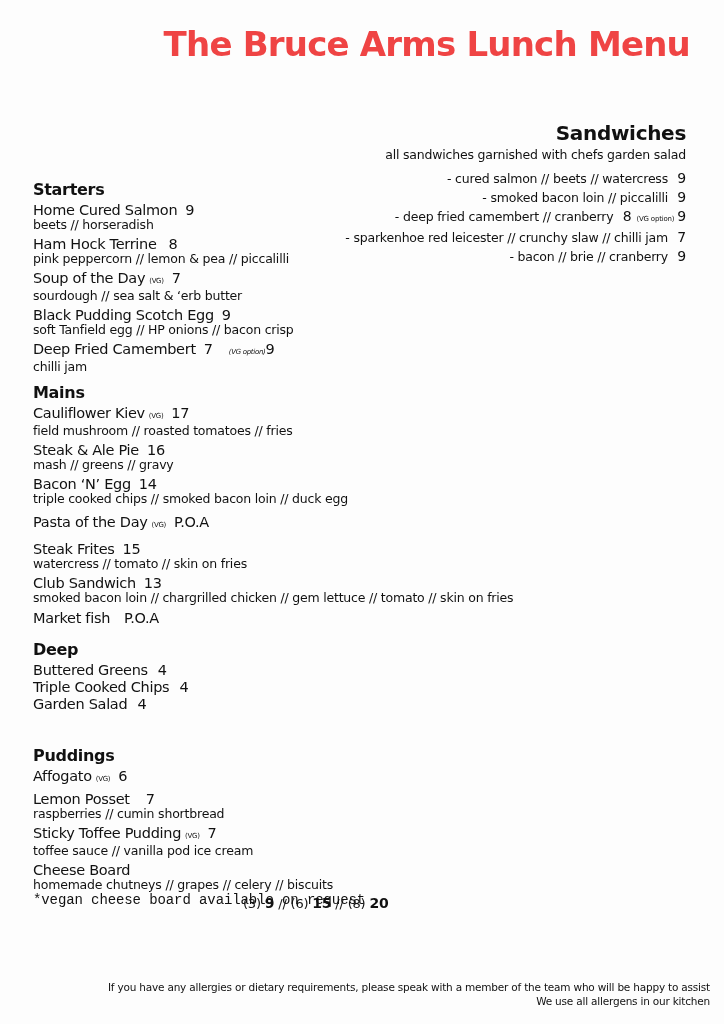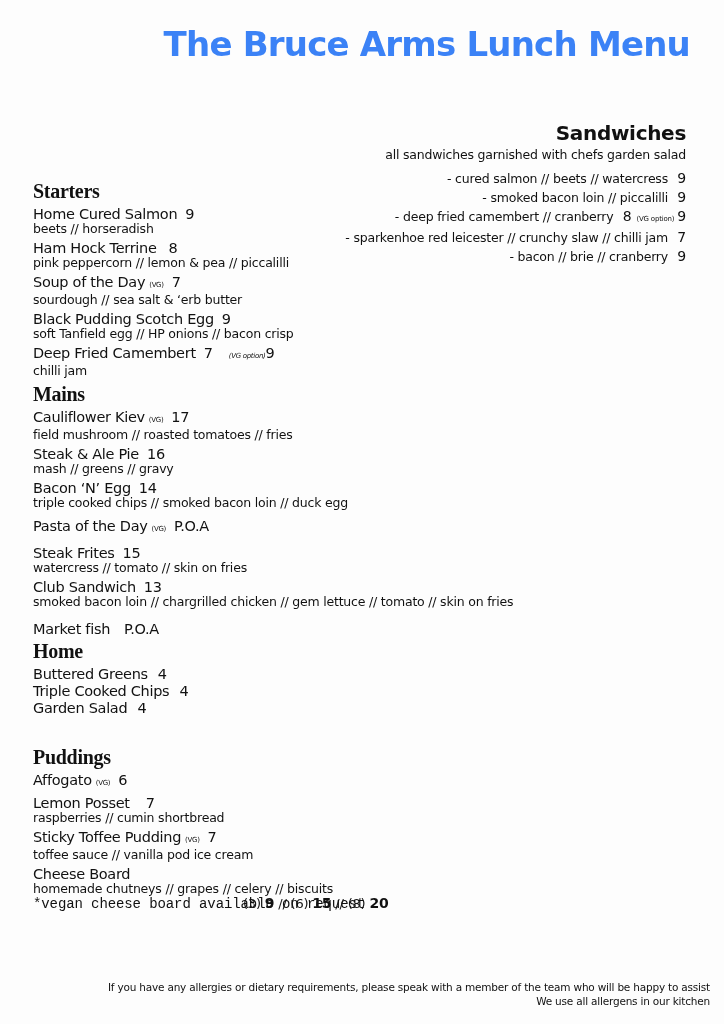--- a/index.html
+++ b/index.html
@@ -2,34 +2,34 @@
 <html><head>
   <meta charset="utf-8">
   <style>
     html, body { margin: 0; padding: 0; }
     body {
       width: 724px; height: 1024px; background: #fdfdfd; color: #111;
       font-family: "DejaVu Sans", sans-serif; position: relative; overflow: hidden;
     }
     .title {
       position: absolute; right: 34px; top: 24px;
-      font-size: 34px; font-weight: bold; letter-spacing: -0.8px; color: #3b82f6;
+      font-size: 34px; font-weight: bold; letter-spacing: -0.8px; color: #ef4444;
       white-space: nowrap;
     }
     .sandwiches {
       position: absolute; right: 38px; top: 121px; text-align: right;
     }
     .sandwiches .heading { font-size: 20px; font-weight: bold; letter-spacing: -0.3px; margin-bottom: 2px; }
     .sandwiches .sub { font-size: 12.5px; letter-spacing: -0.2px; margin-bottom: 7px; }
     .sand-row { font-size: 12.5px; letter-spacing: -0.2px; line-height: 18px; white-space: nowrap; }
     .sand-row .price { font-size: 14px; display: inline-block; min-width: 10px; text-align: right; margin-left: 8px; }
     .vgopt { font-size: 7px; margin: 0 3px 0 5px; }
     .sand-row .alt { font-size: 14px; margin-left: 6px; }
     .col { position: absolute; left: 33px; }
-    .section-title { font-size: 20px; font-weight: bold; letter-spacing: -0.3px; margin-bottom: 3px; font-family: Liberation Serif, serif; }
+    .section-title { font-size: 16px; font-weight: bold; letter-spacing: -0.3px; margin-bottom: 3px; }
     .item { margin-bottom: 4px; }
     .item-name { font-size: 14.5px; letter-spacing: -0.3px; line-height: 16px; white-space: nowrap; }
     .item-name .price { margin-left: 8px; }
     .item-desc { font-size: 12.5px; letter-spacing: -0.2px; line-height: 14px; white-space: nowrap; }
     .vg { font-size: 7px; margin-left: 4px; }
     .small-note { font-size: 14px; letter-spacing: -0.1px; font-family: Liberation Mono, monospace; }
     .side-row { font-size: 14.5px; letter-spacing: -0.3px; line-height: 17px; white-space: nowrap; }
     .side-row .price { margin-left: 10px; }
     .cheese-prices { position: absolute; left: 243px; top: 895px; font-size: 13px; letter-spacing: -0.2px; white-space: nowrap; }
     .cheese-prices b { font-size: 14px; }
@@ -102,27 +102,27 @@
     <div class="item-name"><span>Pasta of the Day</span><span class="vg">(VG)</span><span class="price">P.O.A</span></div>
   </div>
   <div class="item">
     <div class="item-name"><span>Steak Frites</span><span class="price">15</span></div>
     <div class="item-desc">watercress // tomato // skin on fries</div>
   </div>
   <div class="item">
     <div class="item-name"><span>Club Sandwich</span><span class="price" style="margin-left:8px">13</span></div>
     <div class="item-desc">smoked bacon loin // chargrilled chicken // gem lettuce // tomato // skin on fries</div>
   </div>
-  <div class="item" style="margin-top:12px">
+  <div class="item" style="margin-top:5px">
     <div class="item-name"><span>Market fish</span><span class="price" style="margin-left:14px">P.O.A</span></div>
   </div>
 </div>
 
 <div class="col" style="top:640px;">
-  <div class="section-title">Home</div>
+  <div class="section-title">Deep</div>
   <div class="side-row"><span>Buttered Greens</span><span class="price">4</span></div>
   <div class="side-row"><span>Triple Cooked Chips</span><span class="price">4</span></div>
   <div class="side-row"><span>Garden Salad</span><span class="price">4</span></div>
 </div>
 
 <div class="col" style="top:746px;">
   <div class="section-title">Puddings</div>
   <div class="item">
     <div class="item-name"><span>Affogato</span><span class="vg">(VG)</span><span class="price">6</span></div>
   </div>

